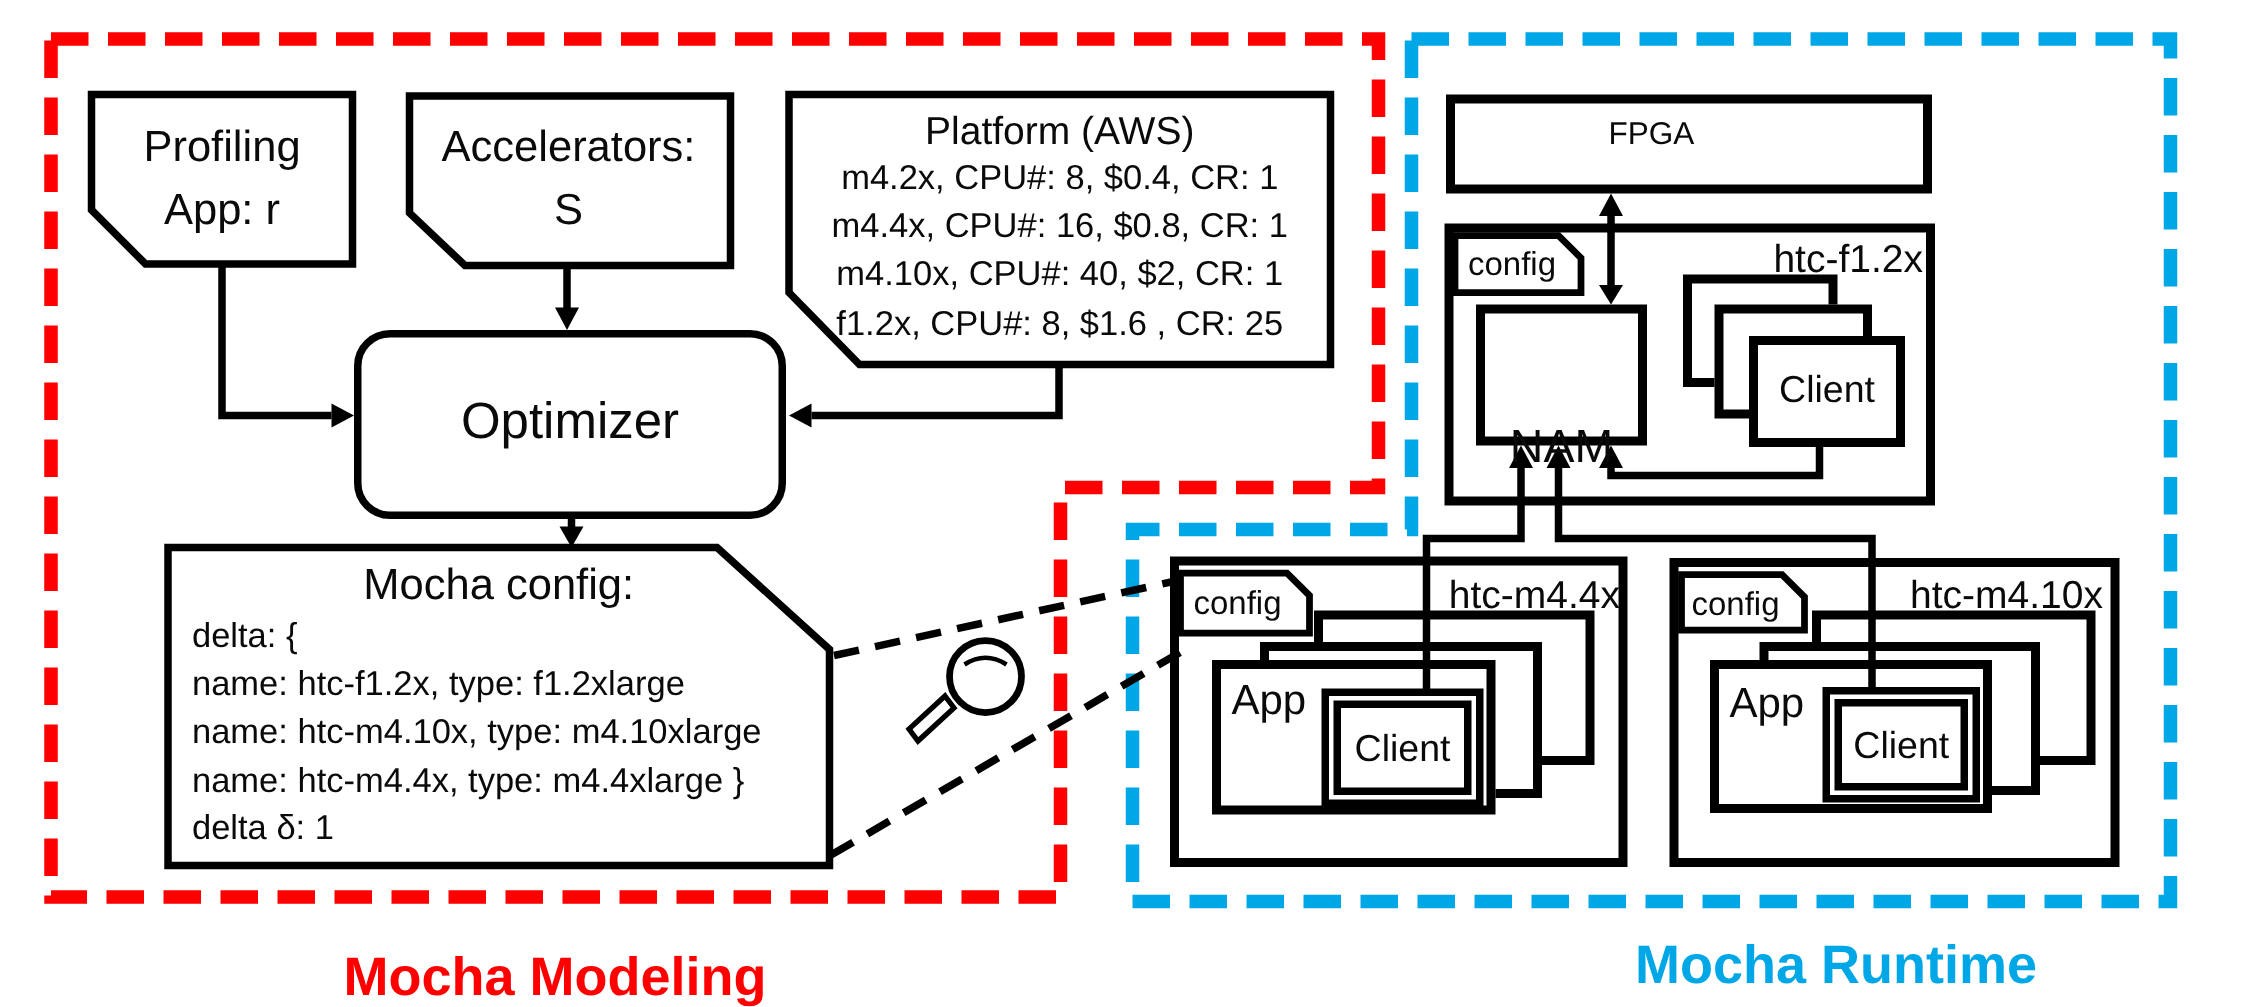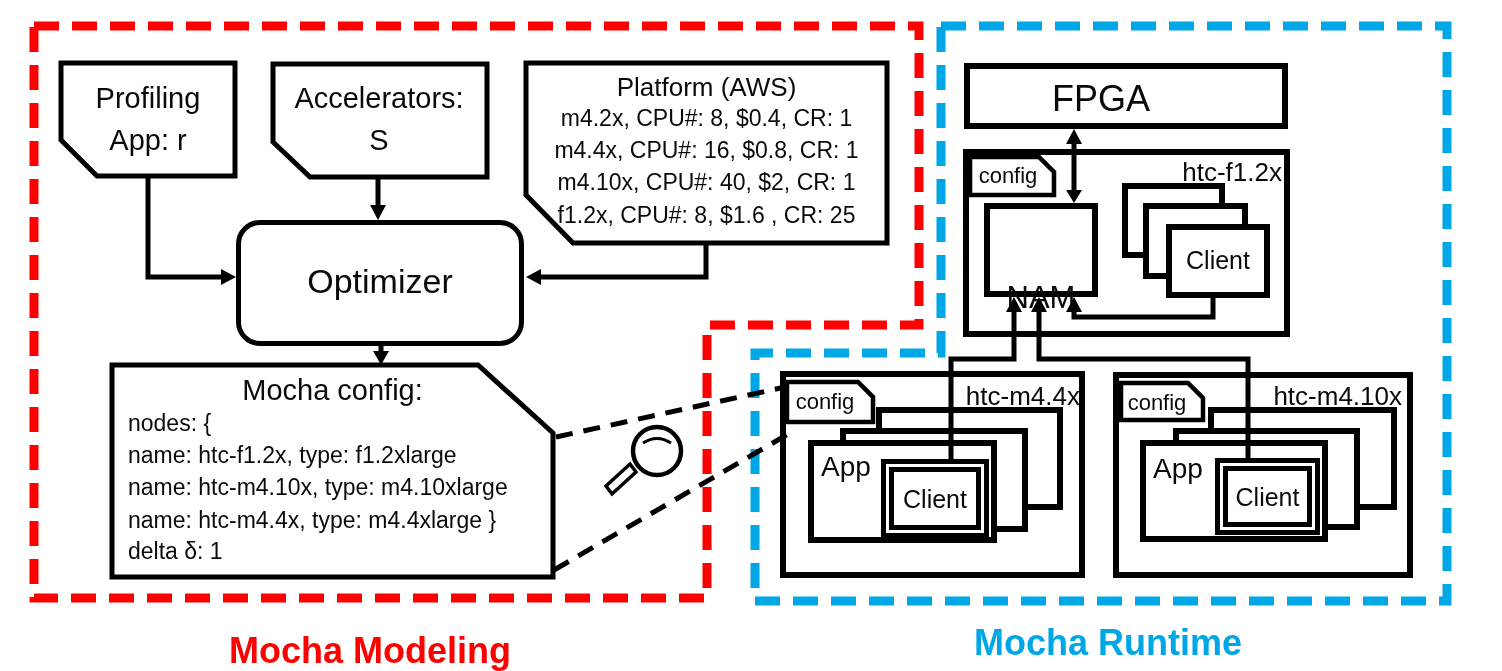--- a/index.html
+++ b/index.html
@@ -12,21 +12,21 @@
   .box{ position:absolute; box-sizing:border-box; background:#ffffff; border:6px solid var(--ink); }
   .b5{ border-width:5px; }
   .rounded{ border-radius:24px; border-width:5px; }
   .dbl{ outline:5px solid var(--ink); outline-offset:3px; }
   .txt{ position:absolute; white-space:nowrap; color:#0a0a0a; }
   .ctr{ text-align:center; }
   .rgt{ text-align:right; }
   svg.overlay{ position:absolute; left:0; top:0; }
   .cap{ font-weight:bold; font-size:36px; letter-spacing:0px; }
   .cap-red{ color:var(--red);margin-top:10px; }
-  .cap-blue{ color:var(--blue); }
+  .cap-blue{ color:var(--blue);text-align:right; }
   .shape{ fill:#ffffff; stroke:var(--ink); stroke-width:5; }
   .tag{ fill:#ffffff; stroke:var(--ink); stroke-width:4.5; }
   .wire{ fill:none; stroke:var(--ink); stroke-width:5; }
   .head{ fill:var(--ink); stroke:none; }
   .callout{ fill:none; stroke:var(--ink); stroke-width:5; stroke-dasharray:17 11; }
   .region-red{ fill:none; stroke:var(--red); stroke-width:9; stroke-dasharray:25 13; }
   .region-blue{ fill:none; stroke:var(--blue); stroke-width:9; stroke-dasharray:25 13; }
   .lens{ fill:#ffffff; stroke:var(--ink); stroke-width:4.5; }
   .lens-thin{ fill:none; stroke:var(--ink); stroke-width:3; }
   .lens-handle{ fill:#ffffff; stroke:var(--ink); stroke-width:3.5; }
@@ -115,27 +115,27 @@
 
   <div class="txt ctr" style="left:526px; top:72px; width:361px; font-size:26px;">Platform (AWS)</div>
   <div class="txt ctr" style="left:526px; top:105px; width:361px; font-size:23px;">m4.2x, CPU#: 8, $0.4, CR: 1</div>
   <div class="txt ctr" style="left:526px; top:137px; width:361px; font-size:23px;">m4.4x, CPU#: 16, $0.8, CR: 1</div>
   <div class="txt ctr" style="left:526px; top:169px; width:361px; font-size:23px;">m4.10x, CPU#: 40, $2, CR: 1</div>
   <div class="txt ctr" style="left:526px; top:202px; width:361px; font-size:23px;">f1.2x, CPU#: 8, $1.6 , CR: 25</div>
 
   <div class="txt ctr" style="left:236px; top:262px; width:288px; font-size:34px;">Optimizer</div>
 
   <div class="txt ctr" style="left:112px; top:374px; width:441px; font-size:29px;text-align:center;">Mocha config:</div>
-  <div class="txt" style="left:128px; top:410px; font-size:23px;">nodes: {</div>
+  <div class="txt" style="left:128px; top:410px; font-size:23px;">delta: {</div>
   <div class="txt" style="left:128px; top:442px; font-size:23px;">name: htc-f1.2x, type: f1.2xlarge</div>
   <div class="txt" style="left:128px; top:474px; font-size:23px;">name: htc-m4.10x, type: m4.10xlarge</div>
   <div class="txt" style="left:128px; top:507px; font-size:23px;">name: htc-m4.4x, type: m4.4xlarge }</div>
   <div class="txt" style="left:128px; top:538px; font-size:23px;">delta δ: 1</div>
 
-  <div class="txt ctr" style="left:964px; top:78px; width:274px; font-size:36px;text-align:center;">FPGA</div>
+  <div class="txt ctr" style="left:964px; top:78px; width:274px; font-size:21px;text-align:center;">FPGA</div>
 
   <div class="txt rgt" style="left:1100px; top:157px; width:182px; font-size:26px;">htc-f1.2x</div>
   <div class="txt ctr" style="left:968px; top:163px; width:80px; font-size:22px;">config</div>
   <div class="txt ctr" style="left:984px; top:233px; width:114px; font-size:31px;margin-top:47px;">NAM</div>
   <div class="txt ctr" style="left:1166px; top:246px; width:104px; font-size:25px;">Client</div>
 
   <div class="txt rgt" style="left:900px; top:381px; width:180px; font-size:26px;">htc-m4.4x</div>
   <div class="txt ctr" style="left:785px; top:389px; width:80px; font-size:22px;">config</div>
   <div class="txt" style="left:821px; top:451px; font-size:28px;">App</div>
   <div class="txt ctr" style="left:881px; top:485px; width:108px; font-size:25px;">Client</div>

